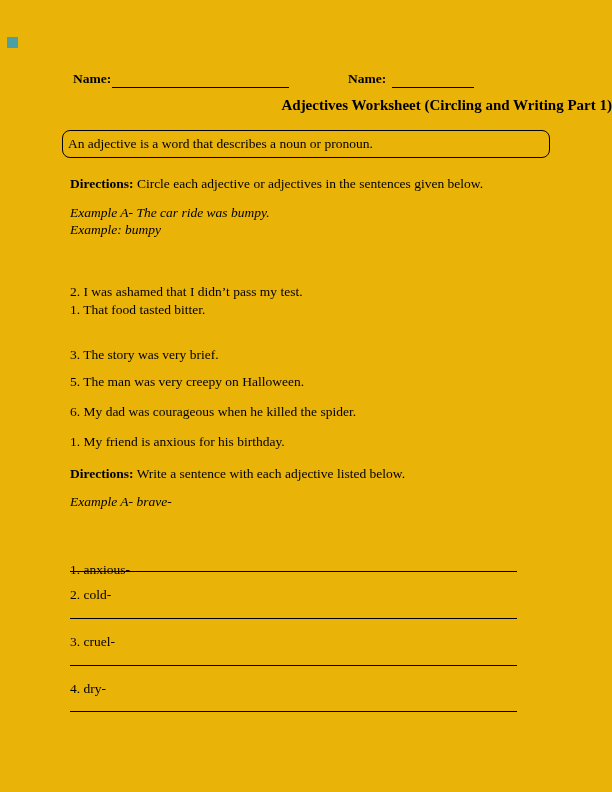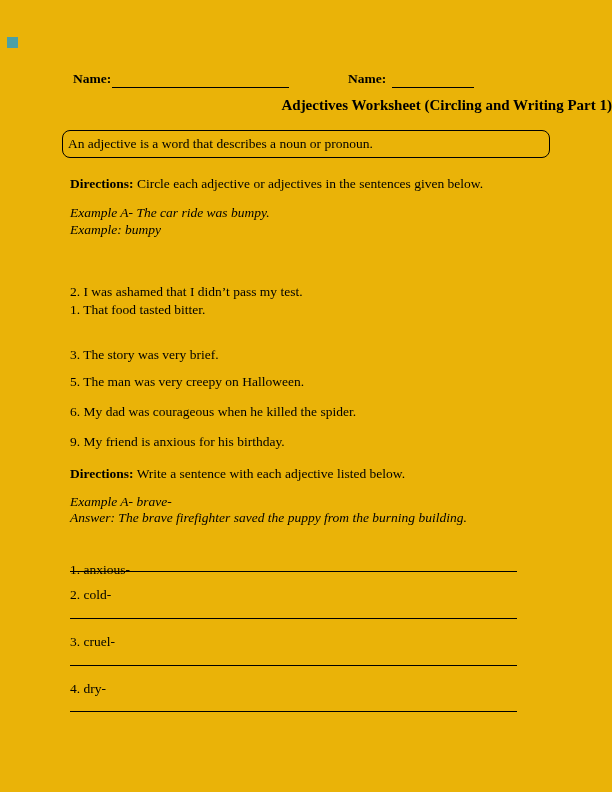--- a/index.html
+++ b/index.html
@@ -85,29 +85,28 @@
   </div>
 
   <div class="abs italic" style="left:70px; top:205px;">Example A- The car ride was bumpy.</div>
   <div class="abs italic" style="left:70px; top:222px;">Example: bumpy</div>
 
   <div class="abs" style="left:70px; top:254px;margin-top:48px;">1. That food tasted bitter.</div>
   <div class="abs" style="left:70px; top:284px;">2. I was ashamed that I didn’t pass my test.</div>
   <div class="abs" style="left:70px; top:314px;margin-top:33px;">3. The story was very brief.</div>
   <div class="abs" style="left:70px; top:374px;">5. The man was very creepy on Halloween.</div>
   <div class="abs" style="left:70px; top:404px;">6. My dad was courageous when he killed the spider.</div>
-  <div class="abs" style="left:70px; top:434px;">9. My friend is anxious for his birthday.</div>
+  <div class="abs" style="left:70px; top:434px;">1. My friend is anxious for his birthday.</div>
 
   <div class="abs" style="left:70px; top:466px;">
     <span class="bold">Directions:</span>
     <span>Write a sentence with each adjective listed below.</span>
   </div>
 
   <div class="abs italic" style="left:70px; top:494px;">Example A- brave-</div>
-  <div class="abs italic" style="left:70px; top:510px;">Answer: The brave firefighter saved the puppy from the burning building.</div>
 
   <div class="abs" style="left:70px; top:562px;">1. anxious-</div>
   <div class="answer-line" style="top:571px;"></div>
 
   <div class="abs" style="left:70px; top:587px;">2. cold-</div>
   <div class="answer-line" style="top:618px;"></div>
 
   <div class="abs" style="left:70px; top:634px;">3. cruel-</div>
   <div class="answer-line" style="top:665px;"></div>
 

